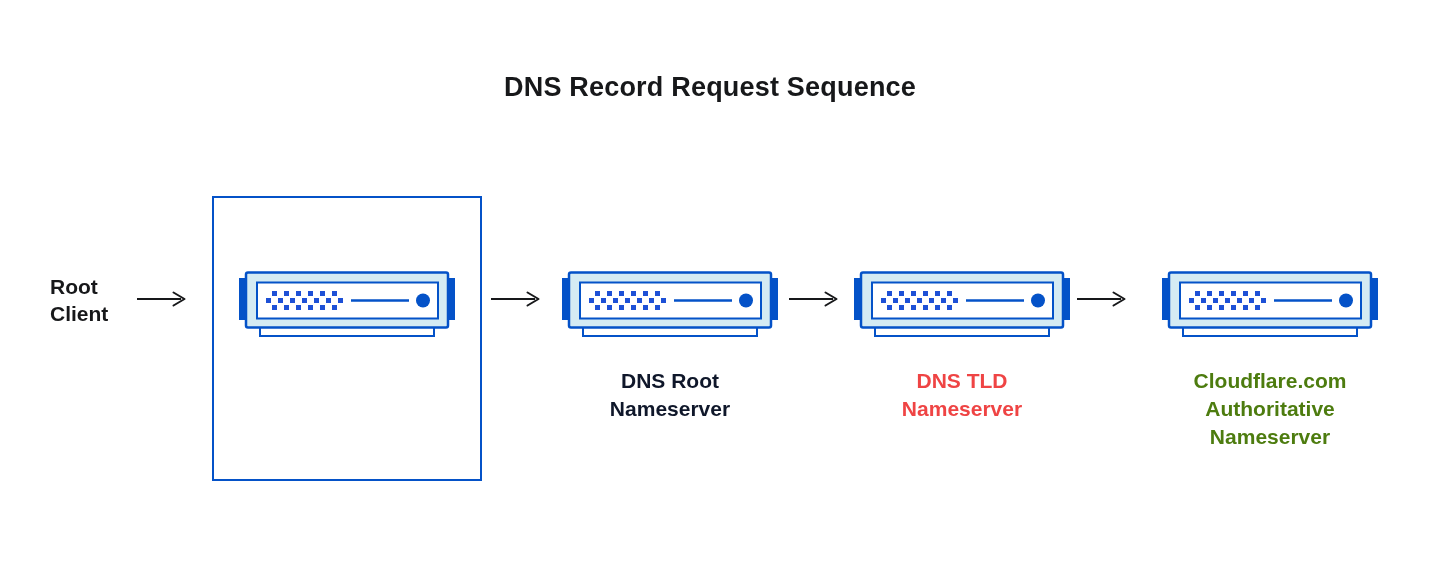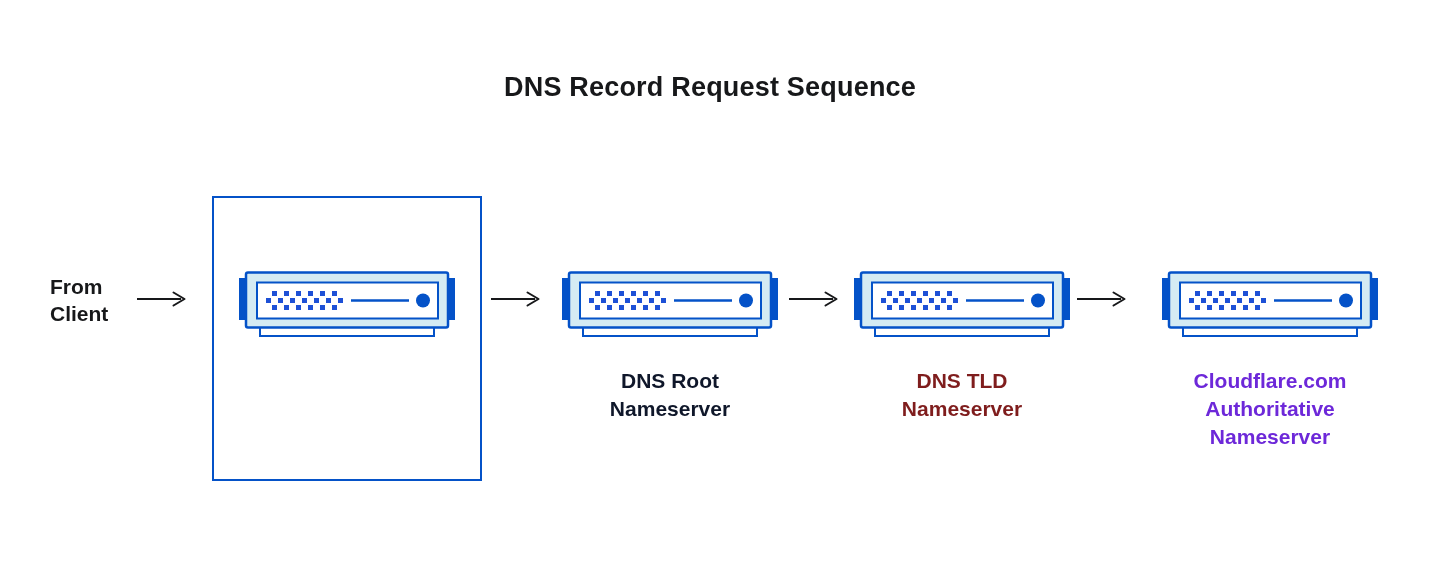--- a/index.html
+++ b/index.html
@@ -82,21 +82,21 @@
     white-space: pre-line;
   }
 </style>
 </head>
 <body>
 
 <div class="canvas" style="background: rgb(255, 255, 255);">
 
   <h1 class="title" style="color: rgb(23, 24, 26);">DNS Record Request Sequence</h1>
 
-  <div class="from-client" style="color: rgb(23, 24, 26);">From
+  <div class="from-client" style="color: rgb(23, 24, 26);">Root
 Client</div>
 
   <span class="arrow arrow-a"><svg viewBox="0 0 50 16" width="50" height="16">
         <line x1="1" y1="8" x2="45" y2="8" stroke="#17181a" stroke-width="2"></line>
         <path d="M37.5 1.5 L48.5 8 L37.5 14.5" fill="none" stroke="#17181a" stroke-width="2" stroke-linecap="round" stroke-linejoin="round"></path>
       </svg></span>
 
   <div class="highlight-box" style="border-color: rgb(4, 82, 200);"></div>
 
   <div class="node node-1">
@@ -195,21 +195,21 @@
           <rect x="100" y="27" width="5" height="5" fill="#1d50d6"></rect>
           <rect x="34" y="34" width="5" height="5" fill="#1d50d6"></rect>
           <rect x="46" y="34" width="5" height="5" fill="#1d50d6"></rect>
           <rect x="58" y="34" width="5" height="5" fill="#1d50d6"></rect>
           <rect x="70" y="34" width="5" height="5" fill="#1d50d6"></rect>
           <rect x="82" y="34" width="5" height="5" fill="#1d50d6"></rect>
           <rect x="94" y="34" width="5" height="5" fill="#1d50d6"></rect>
           <line x1="113" y1="29.5" x2="171" y2="29.5" stroke="#0452c8" stroke-width="2.5"></line>
           <circle cx="185" cy="29.5" r="7" fill="#0452c8"></circle>
         </svg></span>
-    <div class="node-label" style="color: #7f1d1d;">DNS TLD
+    <div class="node-label" style="color: #ef4444;">DNS TLD
 Nameserver</div>
   </div>
 
   <span class="arrow arrow-d"><svg viewBox="0 0 50 16" width="50" height="16">
         <line x1="1" y1="8" x2="45" y2="8" stroke="#17181a" stroke-width="2"></line>
         <path d="M37.5 1.5 L48.5 8 L37.5 14.5" fill="none" stroke="#17181a" stroke-width="2" stroke-linecap="round" stroke-linejoin="round"></path>
       </svg></span>
 
   <div class="node node-4">
     <span class="server-icon"><svg viewBox="0 0 218 68" width="218" height="68">
@@ -233,18 +233,18 @@
           <rect x="100" y="27" width="5" height="5" fill="#1d50d6"></rect>
           <rect x="34" y="34" width="5" height="5" fill="#1d50d6"></rect>
           <rect x="46" y="34" width="5" height="5" fill="#1d50d6"></rect>
           <rect x="58" y="34" width="5" height="5" fill="#1d50d6"></rect>
           <rect x="70" y="34" width="5" height="5" fill="#1d50d6"></rect>
           <rect x="82" y="34" width="5" height="5" fill="#1d50d6"></rect>
           <rect x="94" y="34" width="5" height="5" fill="#1d50d6"></rect>
           <line x1="113" y1="29.5" x2="171" y2="29.5" stroke="#0452c8" stroke-width="2.5"></line>
           <circle cx="185" cy="29.5" r="7" fill="#0452c8"></circle>
         </svg></span>
-    <div class="node-label" style="color: #6d28d9;">Cloudflare.com
+    <div class="node-label" style="color: #4d7c0f;">Cloudflare.com
 Authoritative
 Nameserver</div>
   </div>
 
 </div>
 
 </body></html>

